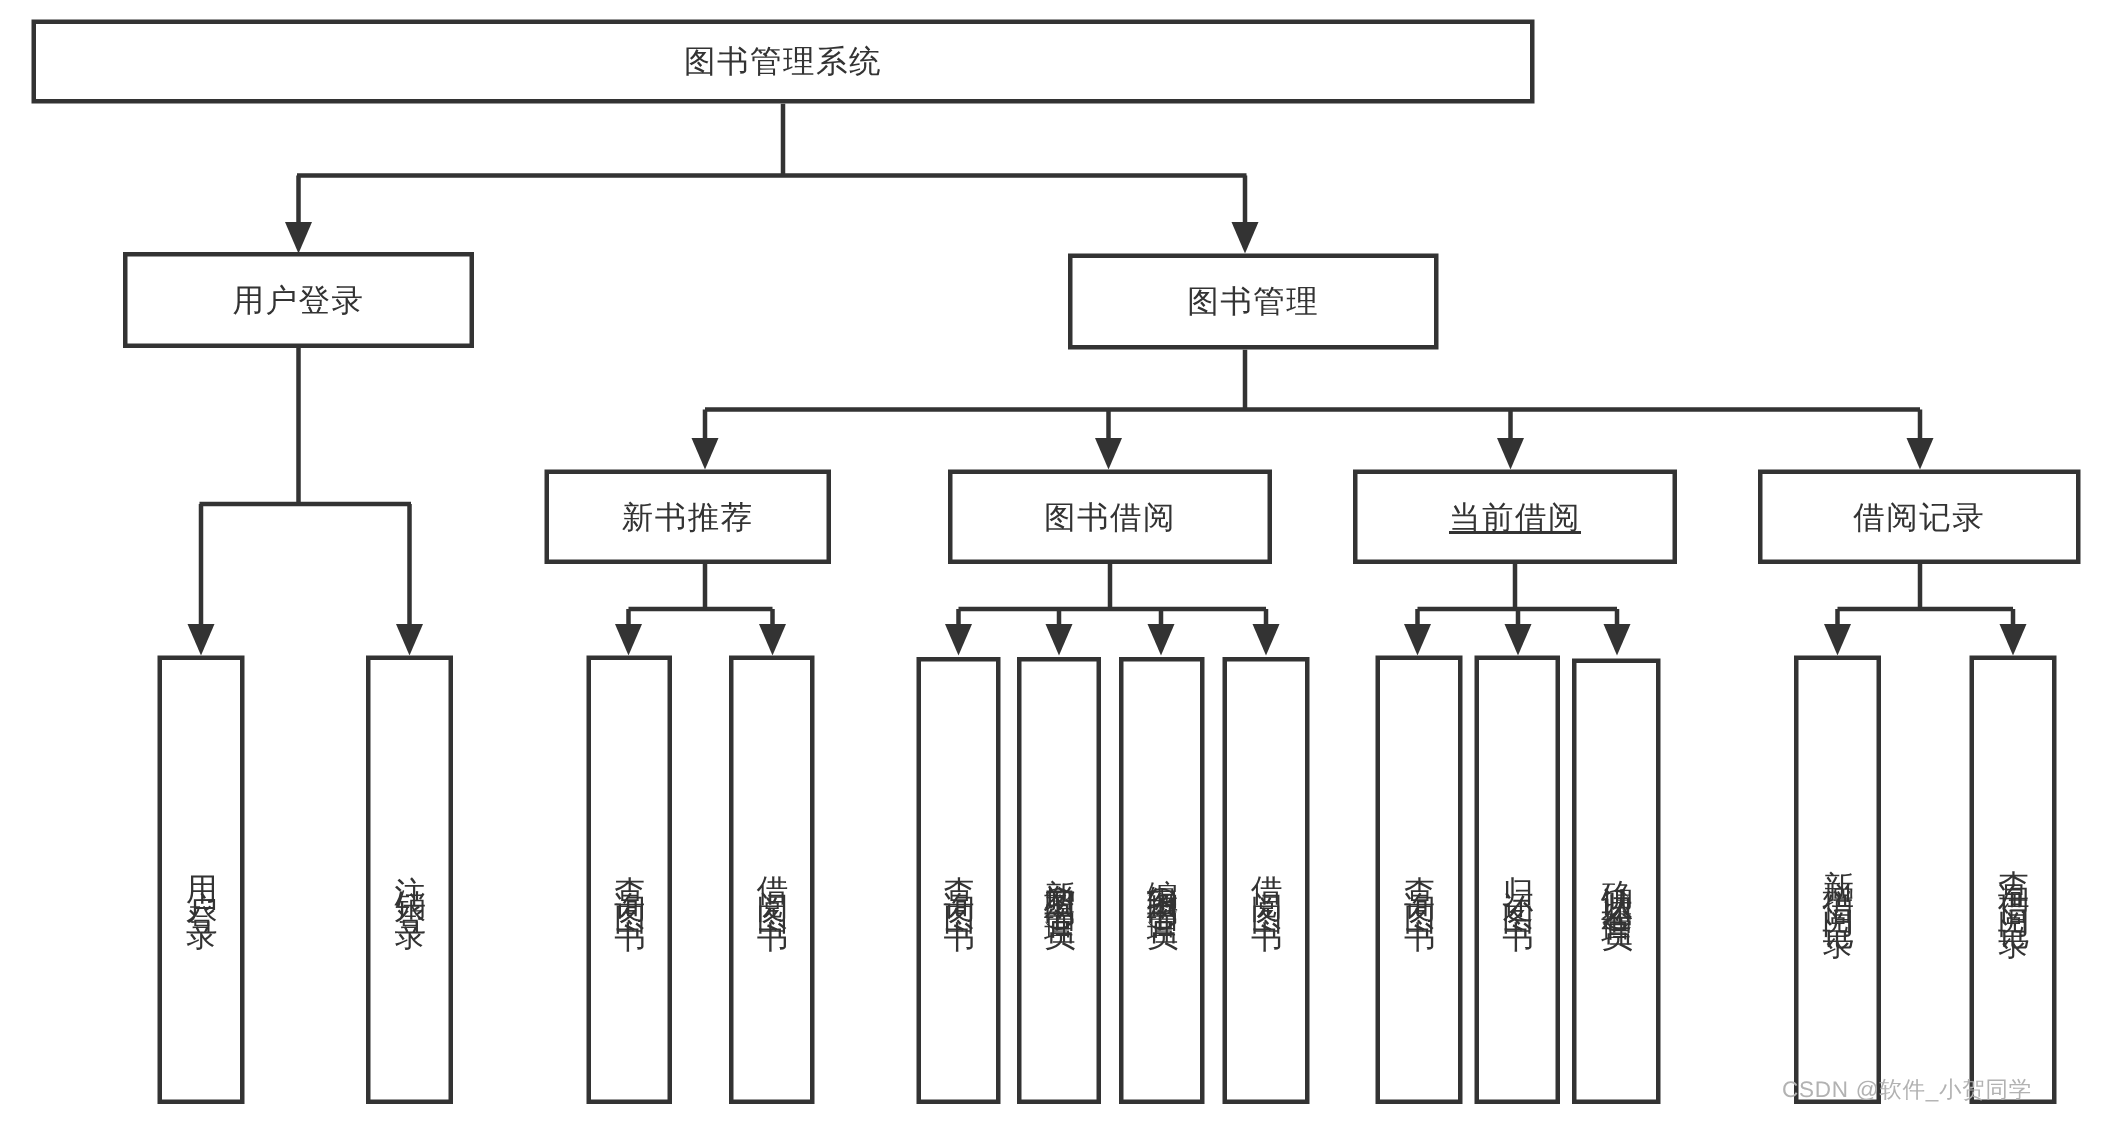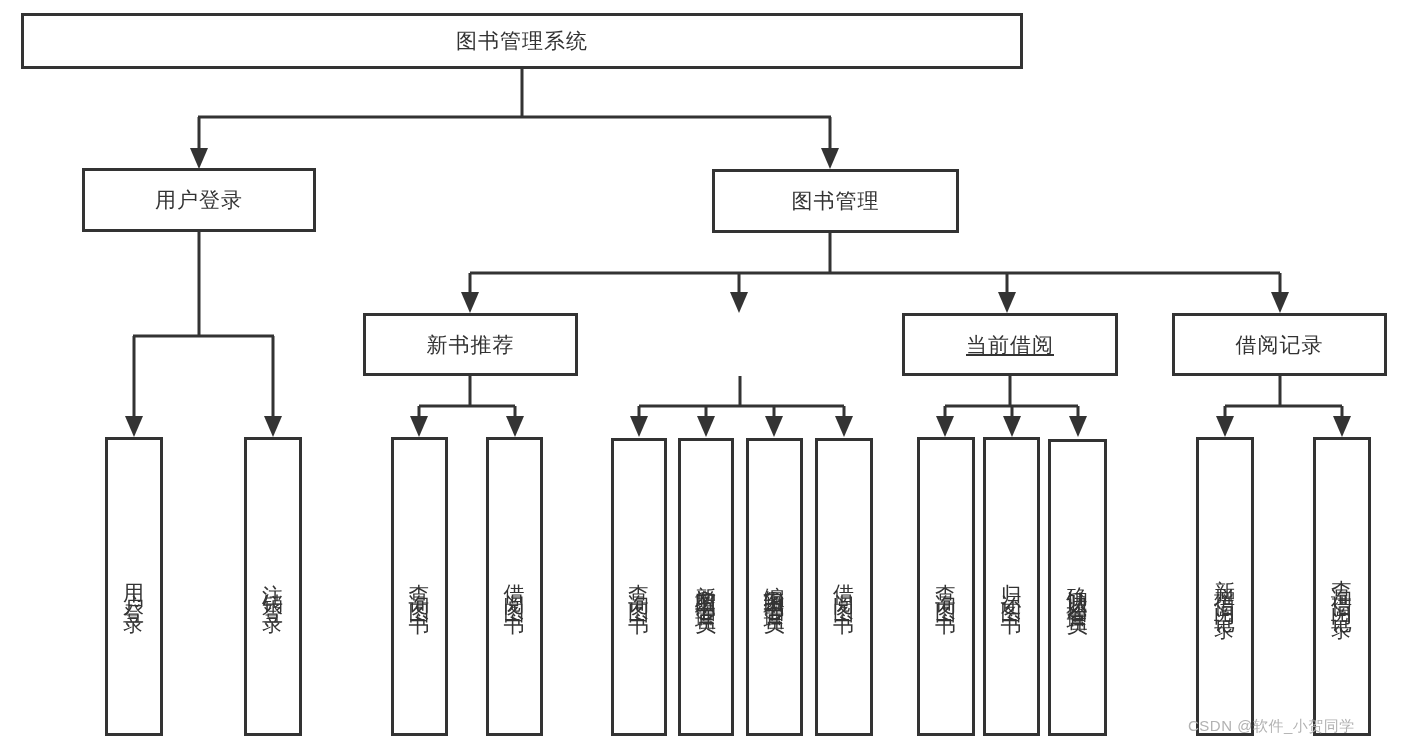--- a/index.html
+++ b/index.html
@@ -38,21 +38,21 @@
     text-orientation: mixed;
     line-height: 1;
   }
   .leaf--s span { letter-spacing: 10px; }
   .leaf--m span { letter-spacing: 8px; }
   .leaf--l span { letter-spacing: 4px; }
   
   #n-root { left: 21px;  top: 13px;  width: 1002px; height: 56px; }
   #n-l2a  { left: 82px;  top: 168px; width: 234px;  height: 64px; }
   #n-l2b  { left: 712px; top: 169px; width: 247px;  height: 64px; }
-  #n-l3a  { left: 363px; top: 313px; width: 215px;  height: 63px; }
+  #n-l3a  { left: 363px; top: 313px; width: 191px;  height: 63px; }
   #n-l3b  { left: 632px; top: 313px; width: 216px;  height: 63px; }
   #n-l3c  { left: 902px; top: 313px; width: 216px;  height: 63px; text-decoration: underline; }
   #n-l3d  { left: 1172px;top: 313px; width: 215px;  height: 63px; }
   #lf-1a  { left: 105px; top: 437px; width: 58px; height: 299px; }
   #lf-1b  { left: 244px; top: 437px; width: 58px; height: 299px; }
   #lf-2a  { left: 391px; top: 437px; width: 57px; height: 299px; }
   #lf-2b  { left: 486px; top: 437px; width: 57px; height: 299px; }
   #lf-3a  { left: 611px; top: 438px; width: 56px; height: 298px; }
   #lf-3b  { left: 678px; top: 438px; width: 56px; height: 298px; }
   #lf-3c  { left: 746px; top: 438px; width: 57px; height: 298px; }
@@ -143,20 +143,21 @@
       <polygon points="1333,416 1351,416 1342,437"></polygon>
     </g>
   </svg>
 
   <div class="node" id="n-root">图书管理系统</div>
 
   <div class="node" id="n-l2a">用户登录</div>
   <div class="node" id="n-l2b">图书管理</div>
 
   <div class="node" id="n-l3a">新书推荐</div>
+  <div class="node" id="n-l3b">图书借阅</div>
   <div class="node" id="n-l3c">当前借阅</div>
   <div class="node" id="n-l3d">借阅记录</div>
 
   <div class="leaf leaf--s" id="lf-1a">
     <span>用户登录</span>
   </div>
   <div class="leaf leaf--s" id="lf-1b">
     <span>注销登录</span>
   </div>
 

